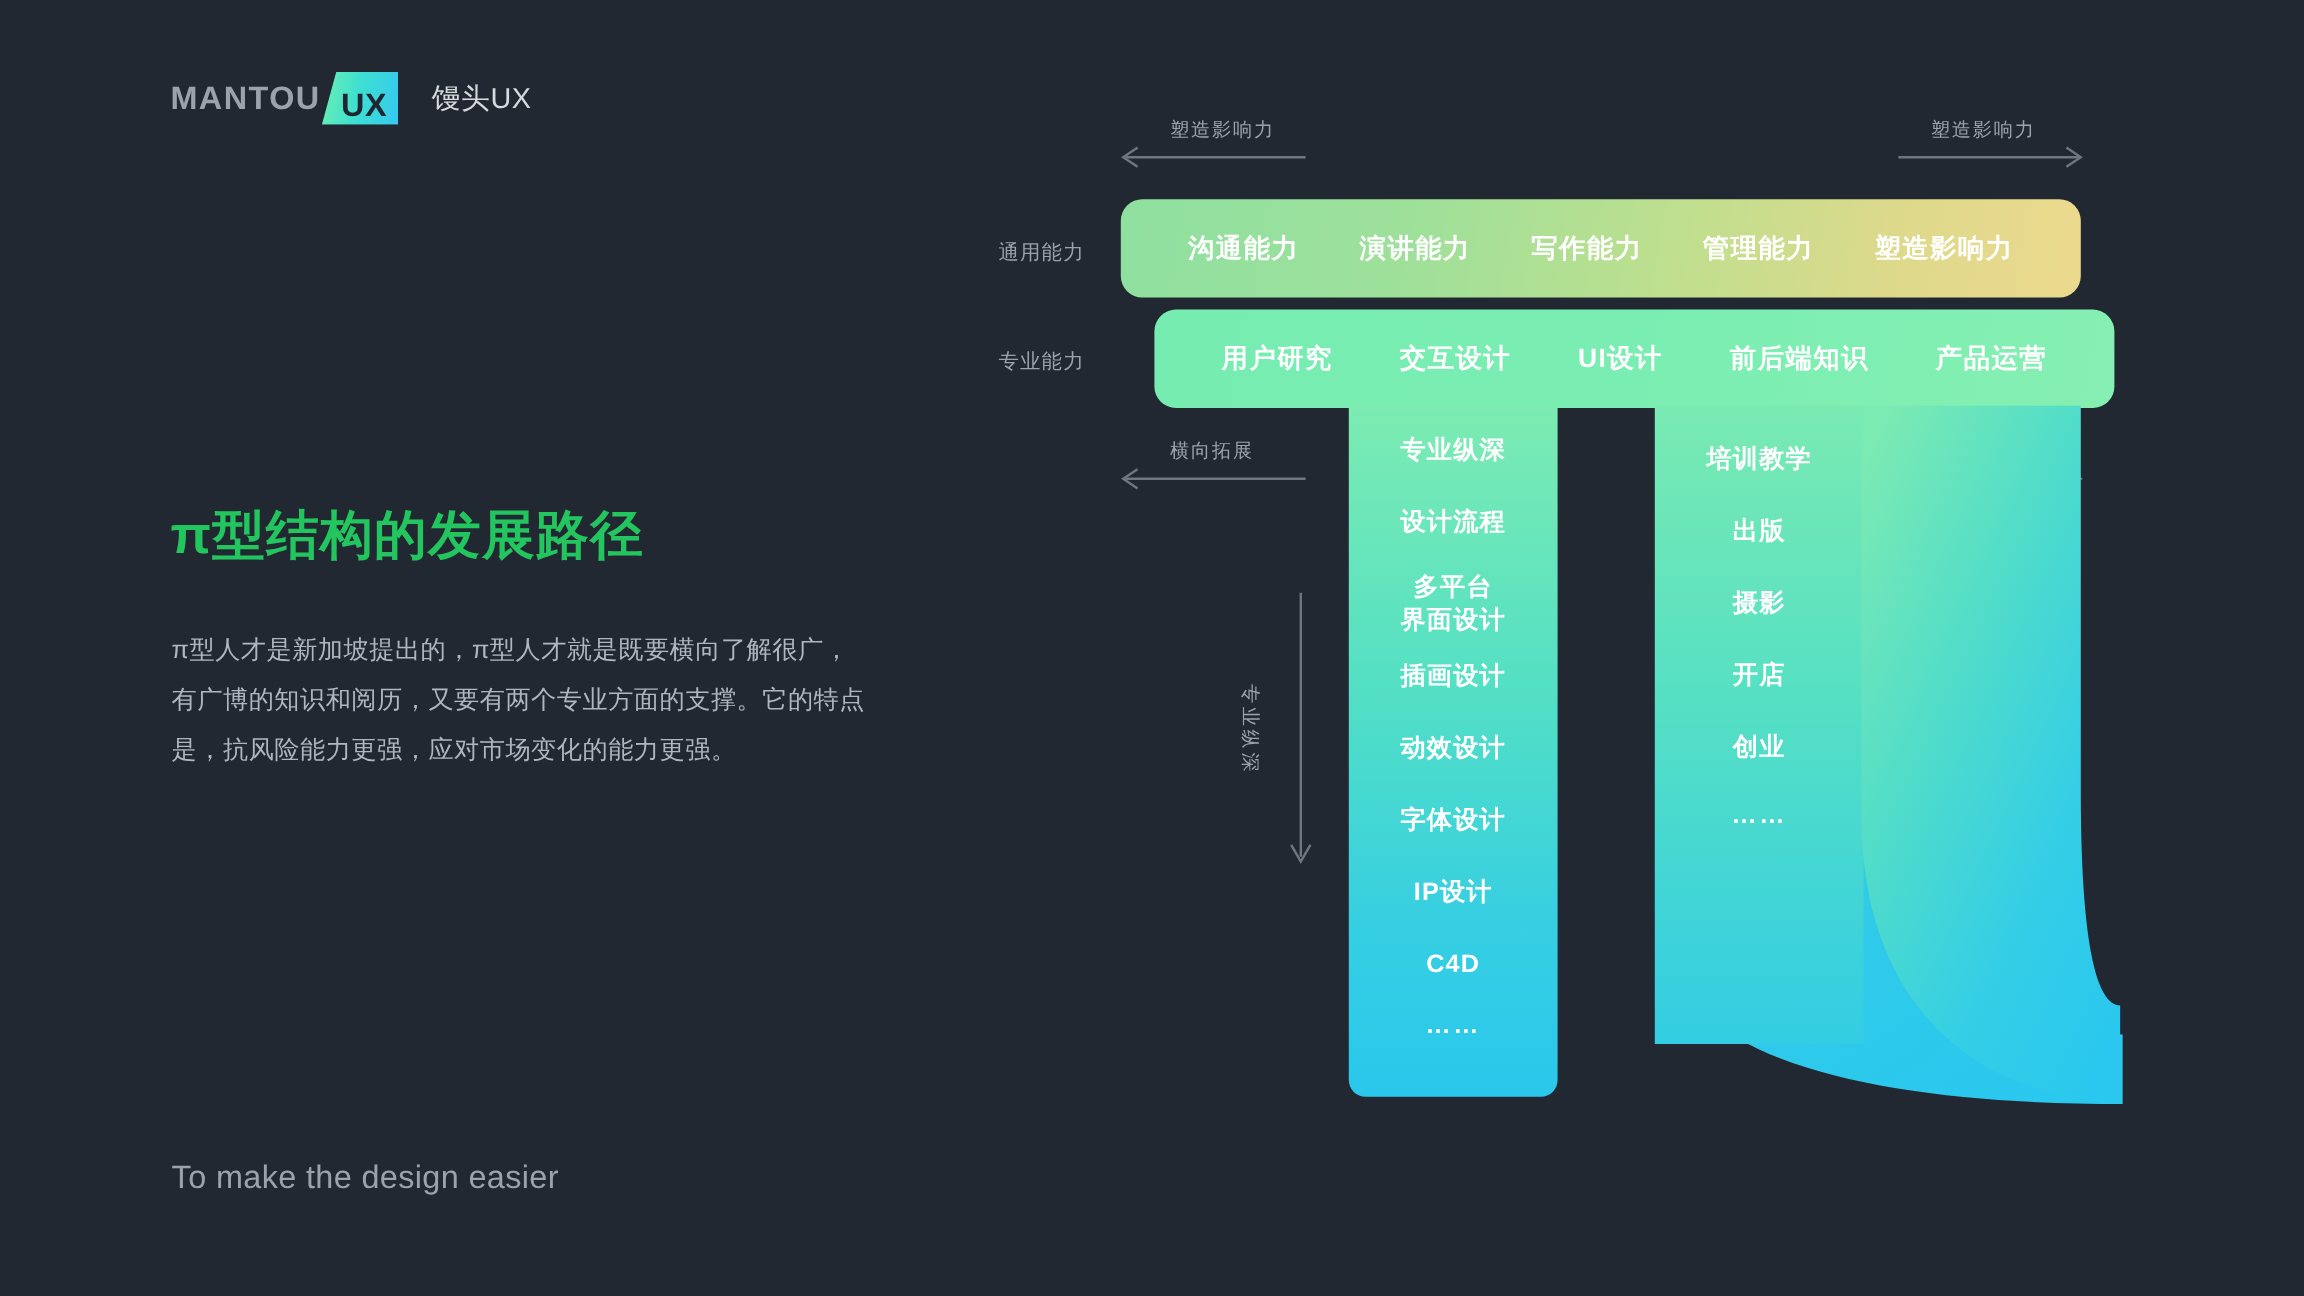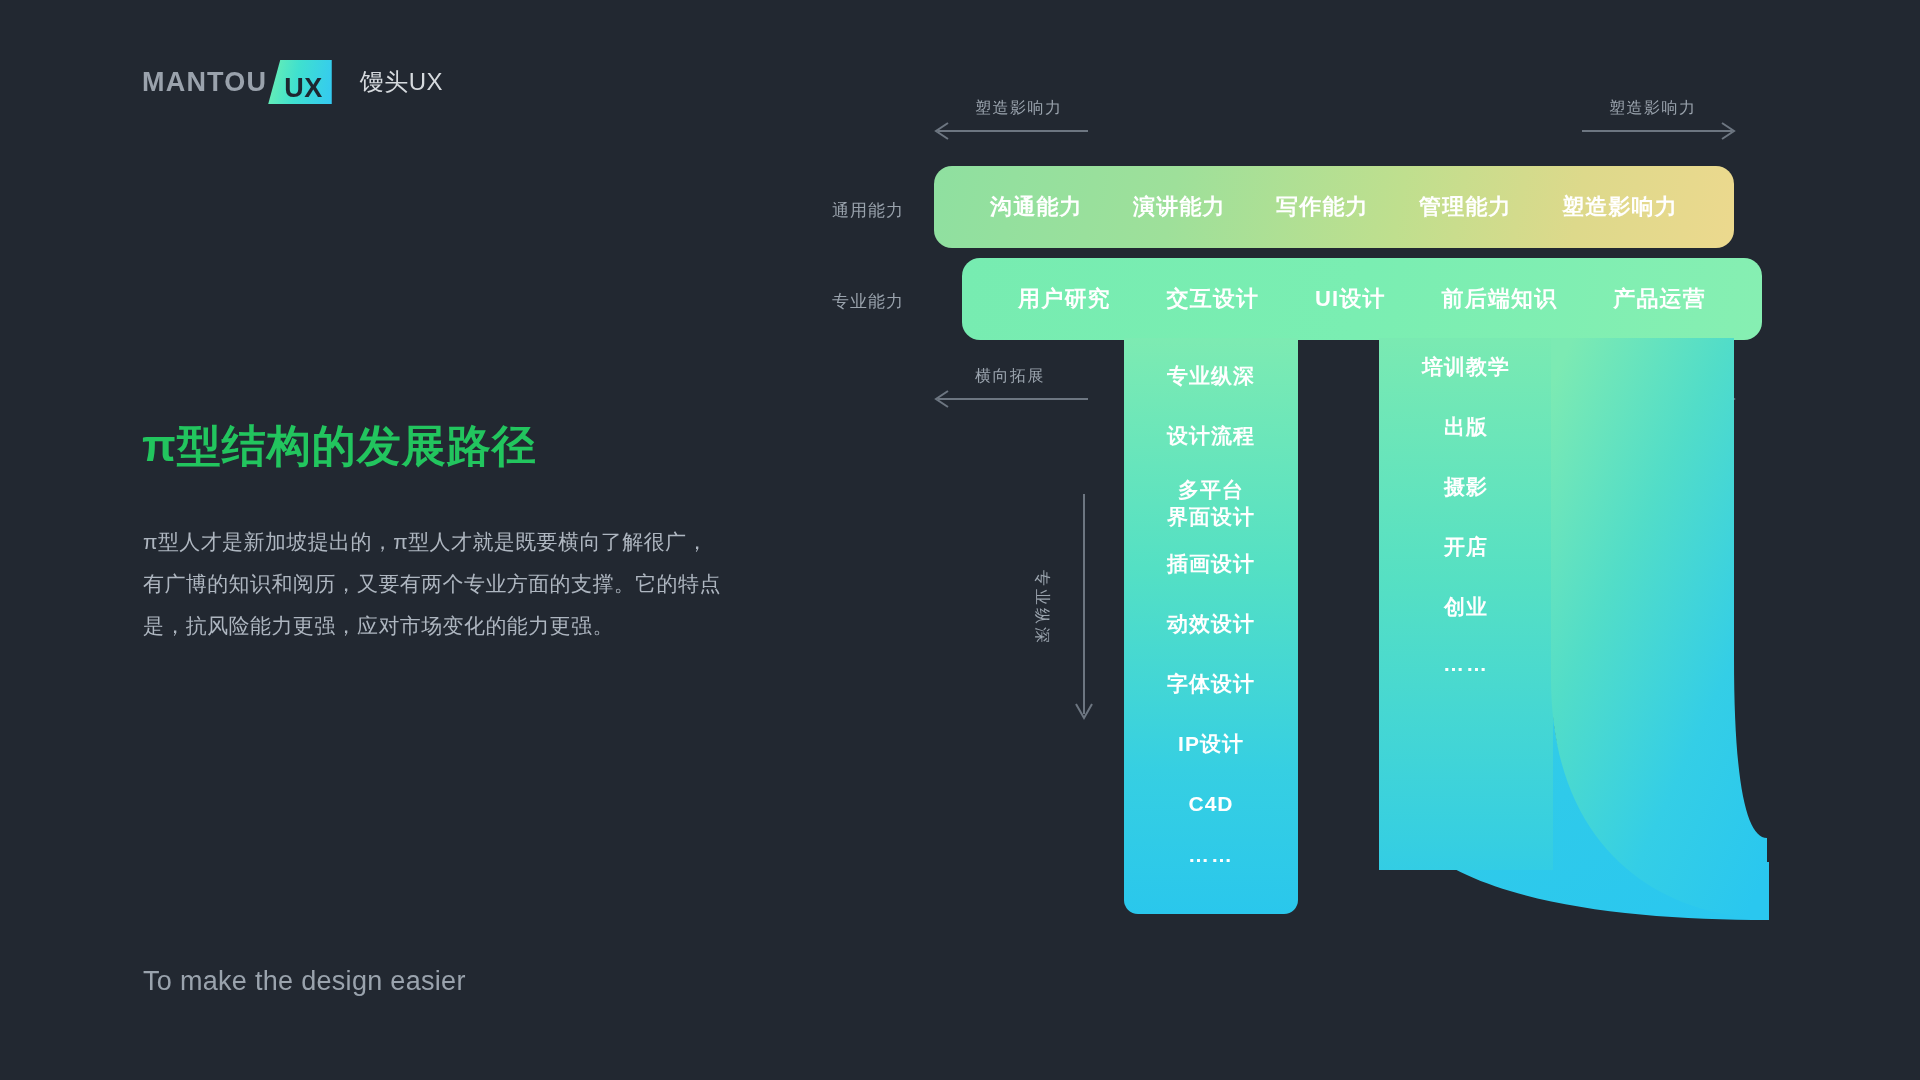--- a/index.html
+++ b/index.html
@@ -307,21 +307,21 @@
     <defs>
       <linearGradient id="gradFoot2" x1="0" y1="0" x2="0.85" y2="1">
         <stop offset="0%" stop-color="#3ad0df"></stop>
         <stop offset="55%" stop-color="#2fcaea"></stop>
         <stop offset="100%" stop-color="#2ac7ef"></stop>
       </linearGradient>
     </defs>
     <path d="M0,0 L174,0 L174,60 C174,170 250,222 390,222 L390,280 C200,280 0,250 0,120 Z" fill="url(#gradFoot2)"></path>
   </svg>
   <div id="leg-2" class="leg">
-    <div class="leg-item" style="margin-top:1px;">培训教学</div>
+    <div class="leg-item" style="margin-top:17px;">培训教学</div>
     <div class="leg-item" style="margin-top:33px;">出版</div>
     <div class="leg-item" style="margin-top:33px;">摄影</div>
     <div class="leg-item" style="margin-top:33px;">开店</div>
     <div class="leg-item" style="margin-top:33px;">创业</div>
     <div class="leg-dots" style="margin-top:32px;">……</div>
   </div>
 
   <svg class="swoosh" style="left:1551px; top:338px;" width="216" height="580" viewBox="0 0 216 580">
     <defs>
       <linearGradient id="gradTail3" x1="0.1" y1="0" x2="0.9" y2="1">

